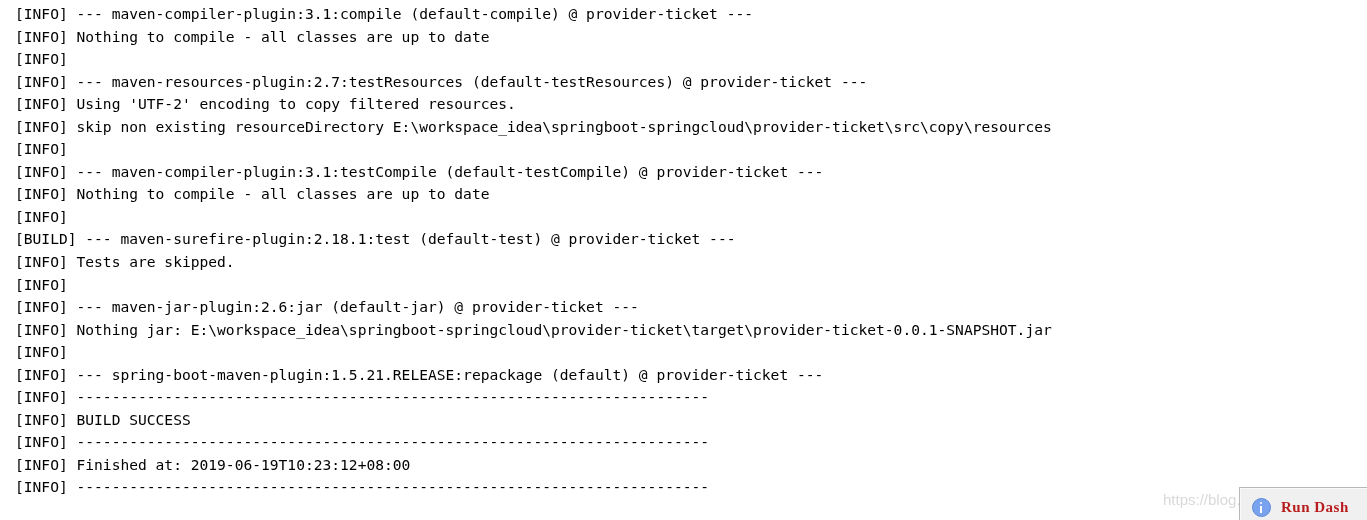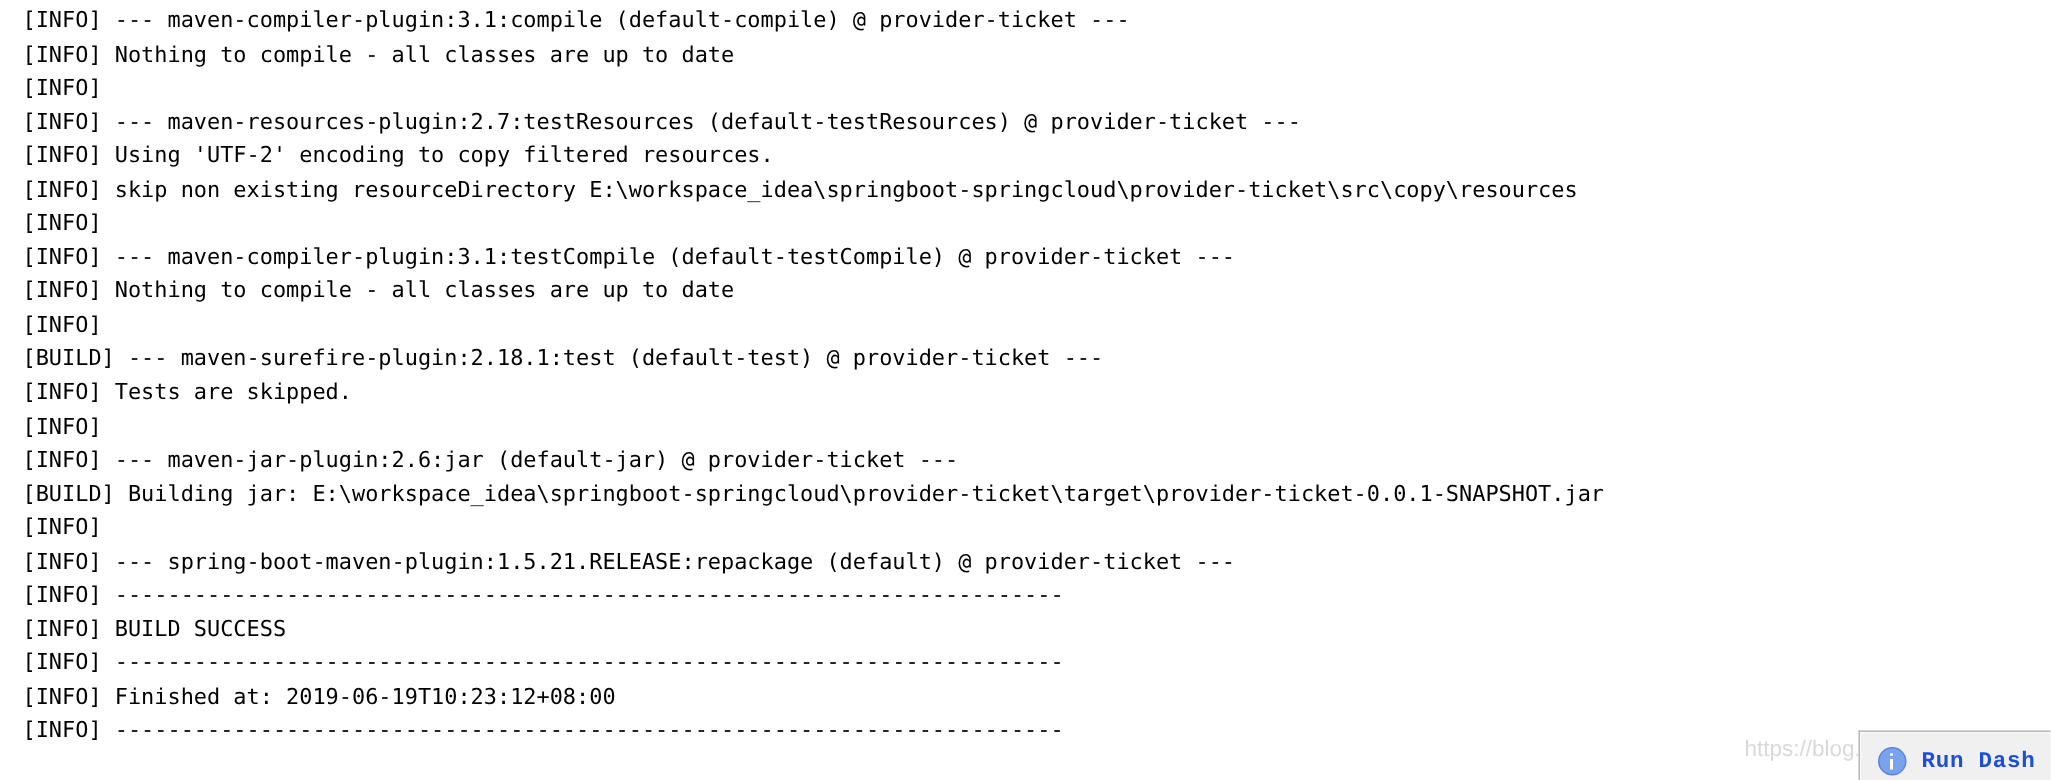--- a/index.html
+++ b/index.html
@@ -94,24 +94,24 @@
     content: "";
     position: absolute;
     left: 7px;
     top: 7px;
     width: 2px;
     height: 7px;
     background: #ffffff;
   }
 
   #popup-label {
-    font-family: Liberation Mono, monospace;
+    font-family: Liberation Serif, serif;
     font-size: 15px;
     font-weight: bold;
-    color: #1d4ed8;
+    color: #b91c1c;
     white-space: pre;
     letter-spacing: 0.5px;
     text-align: right;
   }
 </style>
 </head>
 <body>
 
 <div id="console">
   <div class="log-line">[INFO] --- maven-compiler-plugin:3.1:compile (default-compile) @ provider-ticket ---</div>
@@ -121,21 +121,21 @@
   <div class="log-line">[INFO] Using 'UTF-2' encoding to copy filtered resources.</div>
   <div class="log-line">[INFO] skip non existing resourceDirectory E:\workspace_idea\springboot-springcloud\provider-ticket\src\copy\resources</div>
   <div class="log-line">[INFO]</div>
   <div class="log-line">[INFO] --- maven-compiler-plugin:3.1:testCompile (default-testCompile) @ provider-ticket ---</div>
   <div class="log-line">[INFO] Nothing to compile - all classes are up to date</div>
   <div class="log-line">[INFO]</div>
   <div class="log-line">[BUILD] --- maven-surefire-plugin:2.18.1:test (default-test) @ provider-ticket ---</div>
   <div class="log-line">[INFO] Tests are skipped.</div>
   <div class="log-line">[INFO]</div>
   <div class="log-line">[INFO] --- maven-jar-plugin:2.6:jar (default-jar) @ provider-ticket ---</div>
-  <div class="log-line">[BUILD] Building jar: E:\workspace_idea\springboot-springcloud\provider-ticket\target\provider-ticket-0.0.1-SNAPSHOT.jar</div>
+  <div class="log-line">[INFO] Nothing jar: E:\workspace_idea\springboot-springcloud\provider-ticket\target\provider-ticket-0.0.1-SNAPSHOT.jar</div>
   <div class="log-line">[INFO]</div>
   <div class="log-line">[INFO] --- spring-boot-maven-plugin:1.5.21.RELEASE:repackage (default) @ provider-ticket ---</div>
   <div class="log-line">[INFO] ------------------------------------------------------------------------</div>
   <div class="log-line">[INFO] BUILD SUCCESS</div>
   <div class="log-line">[INFO] ------------------------------------------------------------------------</div>
   <div class="log-line">[INFO] Finished at: 2019-06-19T10:23:12+08:00</div>
   <div class="log-line">[INFO] ------------------------------------------------------------------------</div>
 </div>
 
 <div id="watermark">https://blog.csdn.net/hike97</div>

